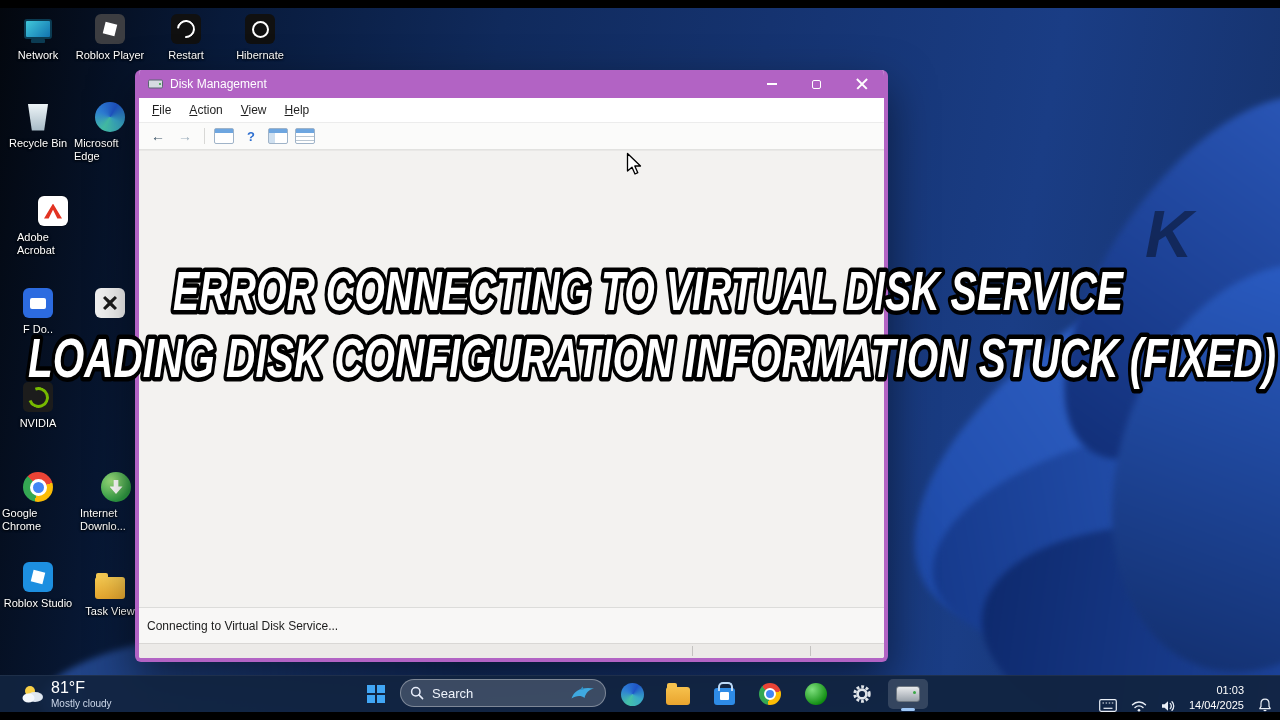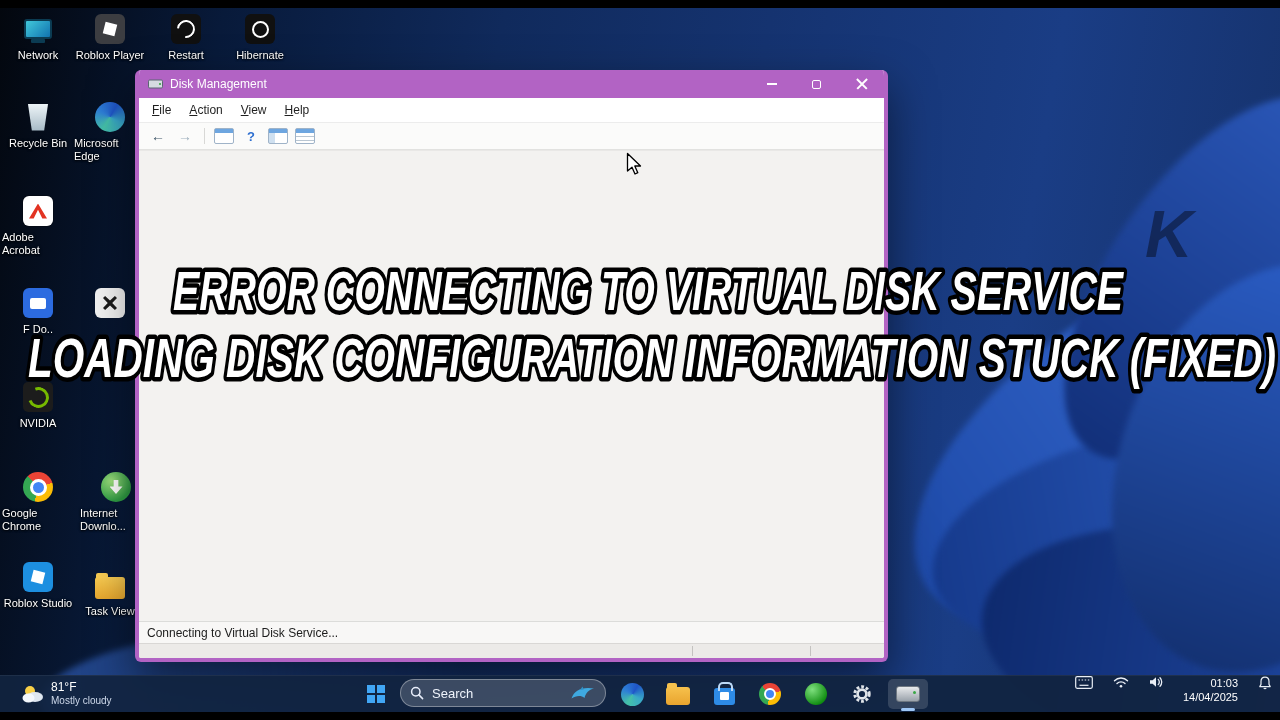--- a/index.html
+++ b/index.html
@@ -70,34 +70,34 @@
   .nav-arrow{font-size:14px;width:20px;text-align:center;font-weight:bold}
   .back{color:#3f5668}
   .fwd{color:#9fb0bd}
   .tsep{width:1px;height:16px;background:#d8d8d6;margin:0 2px}
   .wicon{width:20px;height:16px;background:#fff;border:1px solid #9fb3c8;border-radius:2px;position:relative}
   .wicon::before{content:"";position:absolute;top:0;left:0;right:0;height:4px;background:#6ea6e0}
   .wicon.split{background:linear-gradient(90deg,#cfe0f0 0 35%,#fff 35%)}
   .wicon.lines{background:repeating-linear-gradient(180deg,#fff 0 3px,#b9c6d2 3px 4px)}
   .helpbtn{width:20px;height:17px;display:flex;align-items:center;justify-content:center;color:#2e6fd0;font-weight:bold;font-size:13px}
   .contentw{flex:1;background:#f3f2f0;border-top:1px solid #e9e8e6}
-  .statusw{height:22px;background:#f8f7f6;border-top:1px solid #dcdcda;display:flex;align-items:center;padding:0 8px;font-size:12px;color:#1c1c1c;flex:0 0 auto}
+  .statusw{height:36px;background:#f8f7f6;border-top:1px solid #dcdcda;display:flex;align-items:center;padding:0 8px;font-size:12px;color:#1c1c1c;flex:0 0 auto}
   .panestrip{height:15px;background:#eceae8;border-top:1px solid #d9d7d5;position:relative;flex:0 0 auto}
   .psep{position:absolute;top:2px;bottom:2px;width:1px;background:#c4c2c0}
 
   
   #overlay{position:absolute;left:0;top:240px;pointer-events:none}
   .ot{font-family:"Liberation Sans",sans-serif;font-size:56px;font-weight:bold;font-style:italic;
     fill:#fff;stroke:#000;stroke-width:9px;paint-order:stroke;stroke-linejoin:round;text-anchor:middle}
 
   
   #taskbar{position:absolute;left:0;bottom:0;width:1280px;height:37px;background:rgba(17,35,64,.93);border-top:1px solid rgba(255,255,255,.06)}
   .weather{position:absolute;left:16px;top:0;height:100%;display:flex;align-items:center;gap:7px;padding:0 6px;border-radius:5px}
   .wtext{display:flex;flex-direction:column;line-height:1.25}
-  .wtemp{font-size:12px;color:#fff}
+  .wtemp{font-size:16px;color:#fff}
   .wcond{font-size:10px;color:#cdd8ea}
   .centerbar{position:absolute;left:358px;top:3px;height:31px;display:flex;align-items:flex-start;gap:6px}
   .tslot{width:40px;height:30px;display:flex;align-items:center;justify-content:center;border-radius:5px;position:relative}
   .tslot.start{width:36px}
   .startlogo{width:18px;height:18px;background:
     linear-gradient(#41a6f5,#41a6f5) 0 0/8px 8px no-repeat,
     linear-gradient(#41a6f5,#41a6f5) 10px 0/8px 8px no-repeat,
     linear-gradient(#41a6f5,#41a6f5) 0 10px/8px 8px no-repeat,
     linear-gradient(#41a6f5,#41a6f5) 10px 10px/8px 8px no-repeat}
   .searchbox{width:206px;height:28px;border-radius:14px;background:rgba(255,255,255,.18);border:1px solid rgba(255,255,255,.34);
@@ -110,21 +110,21 @@
   .mini-store{width:21px;height:17px;border-radius:3px;background:#2e8be6;position:relative;margin-top:4px;display:flex;align-items:center;justify-content:center}
   .mini-store::before{content:"";position:absolute;top:-6px;left:4px;width:11px;height:7px;border:2px solid #bcd9f7;border-bottom:none;border-radius:5px 5px 0 0}
   .mini-store::after{content:"";width:9px;height:8px;background:#fff;border-radius:1px}
   .mini-chrome{width:22px;height:22px;border-radius:50%;background:conic-gradient(from -45deg,#ea4335 0 33%,#fbbc05 33% 66%,#34a853 66% 100%);position:relative}
   .mini-chrome::after{content:"";position:absolute;inset:0;margin:auto;width:8px;height:8px;background:#4286f5;border:2.5px solid #fff;border-radius:50%}
   .mini-green{width:22px;height:22px;border-radius:50%;background:radial-gradient(circle at 33% 30%,#7ee07e,#0f8c10 75%)}
   .mini-disk{width:24px;height:16px;border-radius:3px;background:linear-gradient(#e8eaec,#9aa2ab);border:1px solid #6e7781;position:relative}
   .mini-disk::after{content:"";position:absolute;right:3px;top:4px;width:3px;height:3px;border-radius:50%;background:#39a845}
   .tslot.active{background:rgba(255,255,255,.15)}
   .tslot.active::after{content:"";position:absolute;bottom:-2px;left:50%;transform:translateX(-50%);width:14px;height:3px;border-radius:2px;background:#9ec6f5}
-  .tray{position:absolute;right:8px;top:0;height:100%;display:flex;align-items:flex-start;gap:20px}
+  .tray{position:absolute;right:8px;top:0;height:100%;display:flex;align-items:flex-end;gap:14px}
   .clock{display:flex;flex-direction:column;align-items:flex-end;line-height:1.3;color:#fff;font-size:11px}
 
   #cursor{position:absolute;left:626px;top:144px;z-index:50}
 </style>
 </head>
 <body>
 
 <div id="stage">
   <div id="desktop">
 
@@ -165,21 +165,21 @@
           <div class="shape ic-bin"></div>
         </div>
       <div class="ilabel">Recycle Bin</div>
     </div>
     <div class="dicon" style="left:74px;top:92px">
       <div class="ig">
           <div class="shape ic-edge"></div>
         </div>
       <div class="ilabel">Microsoft Edge</div>
     </div>
-    <div class="dicon" style="left:2px;top:186px">
+    <div class="dicon" style="left:17px;top:186px">
       <div class="ig">
           <div class="shape ic-acro"></div>
         </div>
       <div class="ilabel">Adobe Acrobat</div>
     </div>
     <div class="dicon" style="left:2px;top:278px">
       <div class="ig">
           <div class="shape ic-ub"></div>
         </div>
       <div class="ilabel">F Do..</div>

